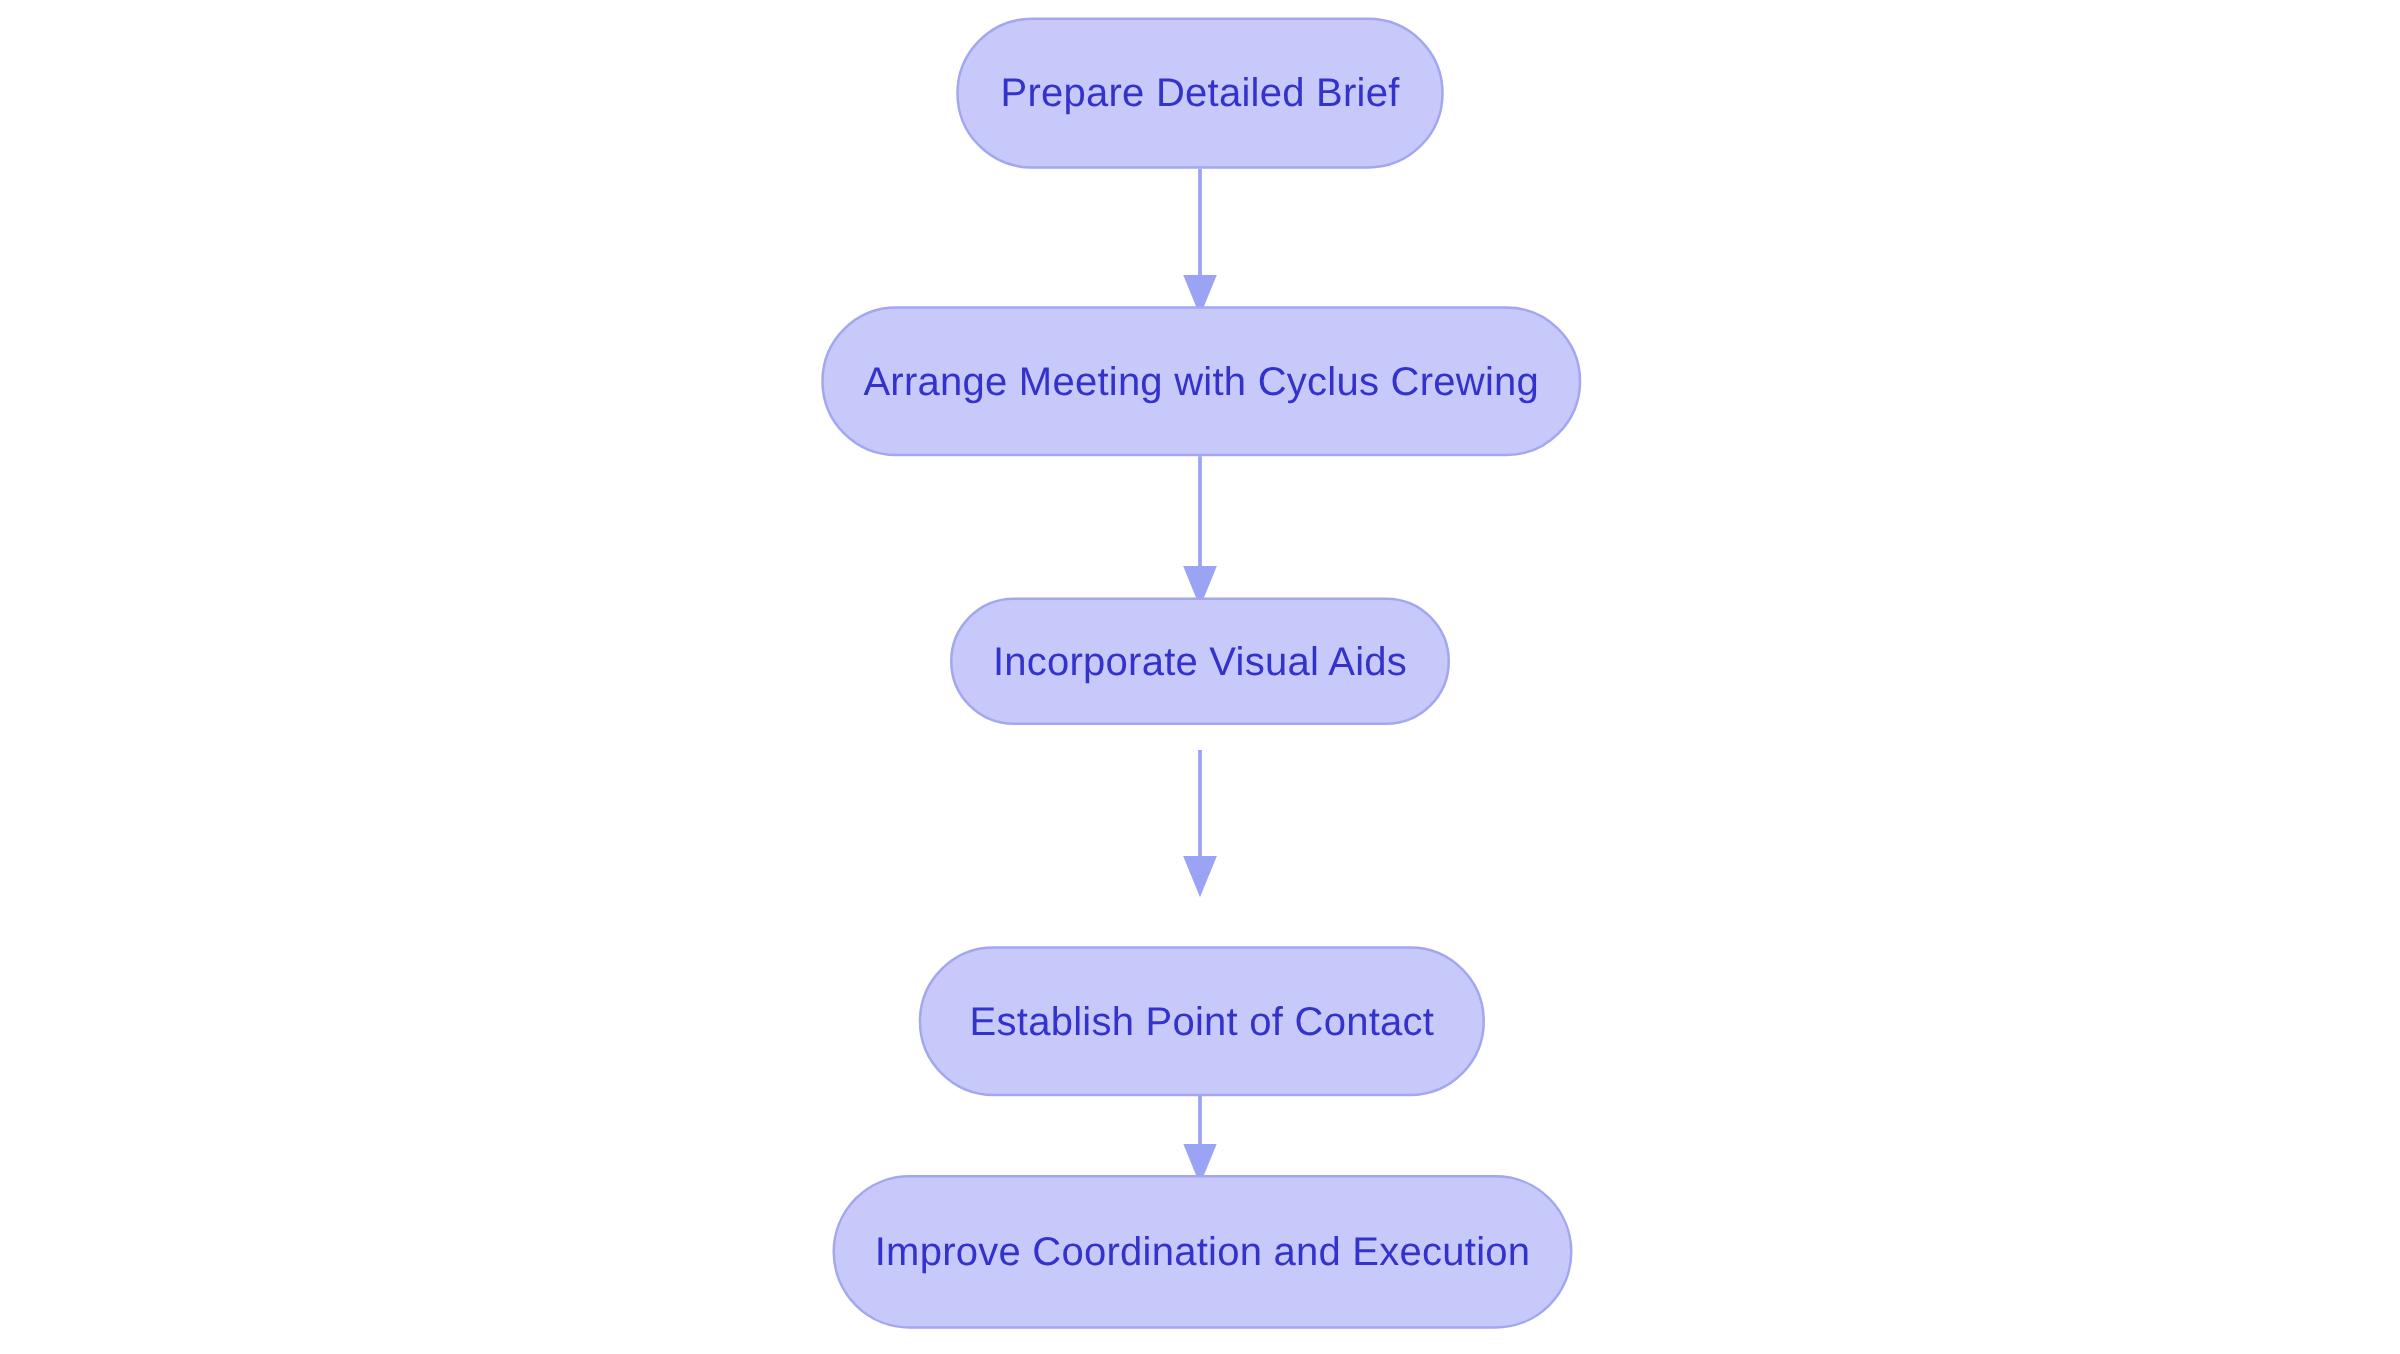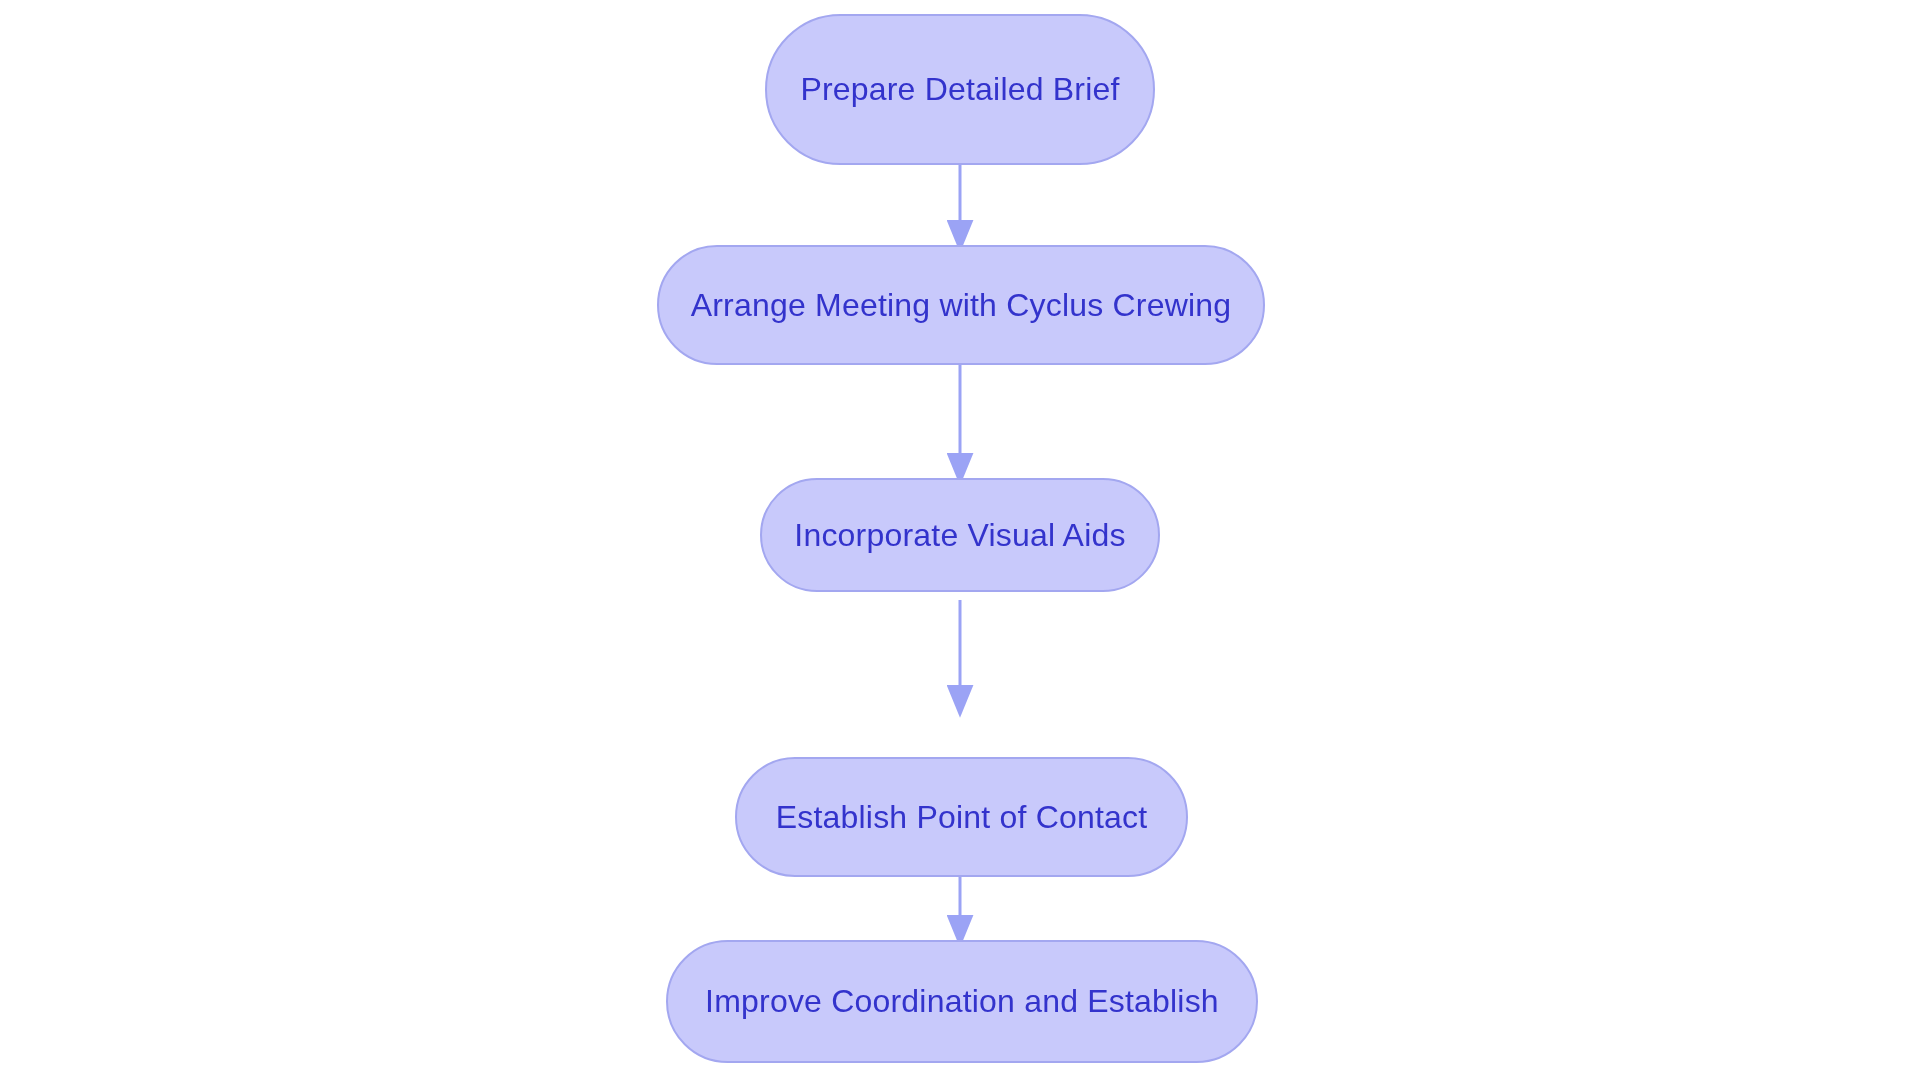--- a/index.html
+++ b/index.html
@@ -59,23 +59,23 @@
     font-family: "Liberation Sans", "DejaVu Sans", sans-serif;
     font-size: 32px;
     font-weight: 400;
     line-height: 1.15;
     letter-spacing: 0.2px;
     white-space: nowrap;
     user-select: none;
   }
 
   
-  #node-0 { left: 765px;  top: 14px;   width: 390px; height: 151px; text-align: center; }
+  #node-0 { left: 765px;  top: 14px;   width: 390px; height: 121px; text-align: center; }
   #node-1 { left: 657px;  top: 245px;  width: 608px; height: 120px; }
-  #node-2 { left: 760px;  top: 478px;  width: 400px; height: 114px; }
+  #node-2 { left: 760px;  top: 478px;  width: 400px; height: 102px; }
   #node-3 { left: 735px;  top: 710px;  width: 453px; height: 120px; margin-top: 47px; }
   #node-4 { left: 666px;  top: 940px;  width: 592px; height: 123px; }
 </style>
 </head>
 <body>
 
 <div id="flowchart-canvas">
 
   <svg id="connector-layer" viewBox="0 0 1920 1083" width="1920" height="1083" xmlns="http://www.w3.org/2000/svg">
     <defs>
@@ -113,17 +113,17 @@
 
     <div class="flow-node" id="node-2">
       <span class="flow-node-label">Incorporate Visual Aids</span>
     </div>
 
     <div class="flow-node" id="node-3">
       <span class="flow-node-label">Establish Point of Contact</span>
     </div>
 
     <div class="flow-node" id="node-4">
-      <span class="flow-node-label">Improve Coordination and Establish</span>
+      <span class="flow-node-label">Improve Coordination and Execution</span>
     </div>
 
   </div>
 </div>
 
 </body></html>

